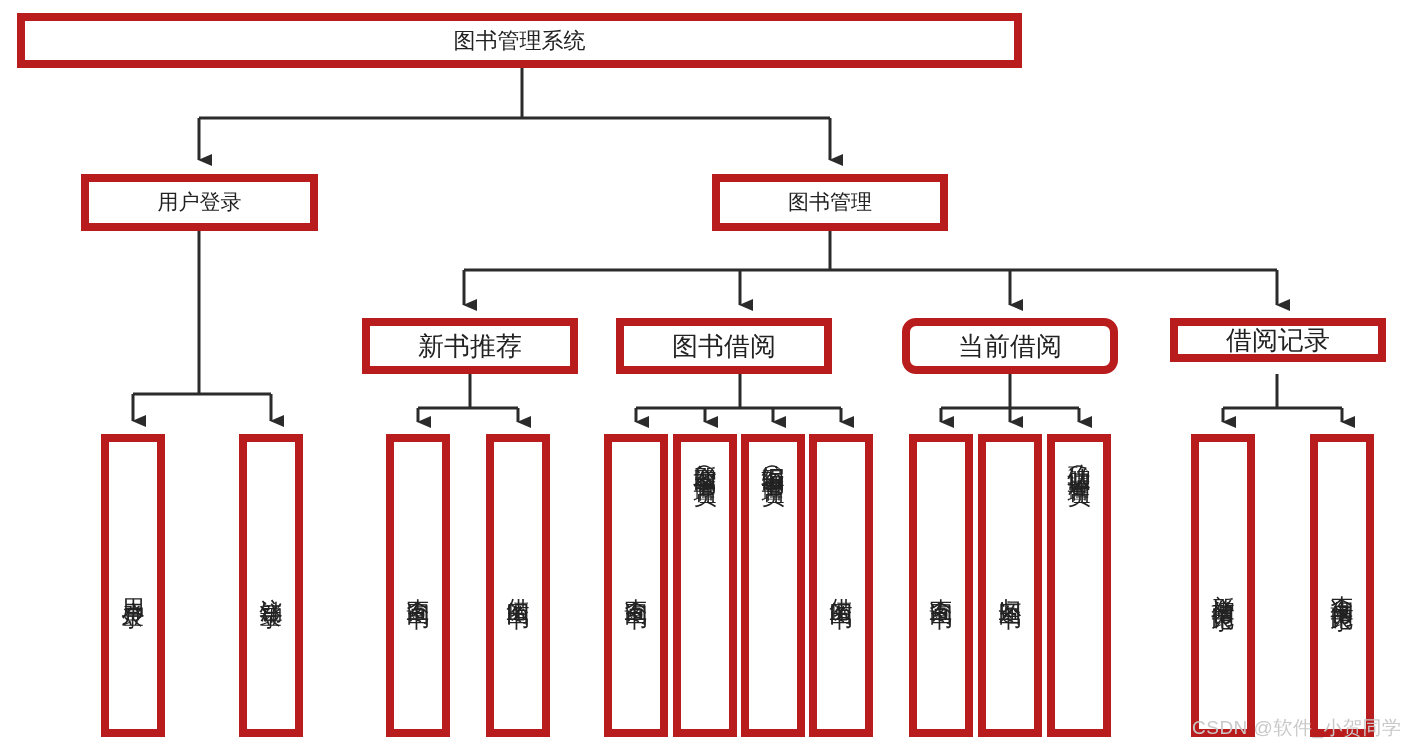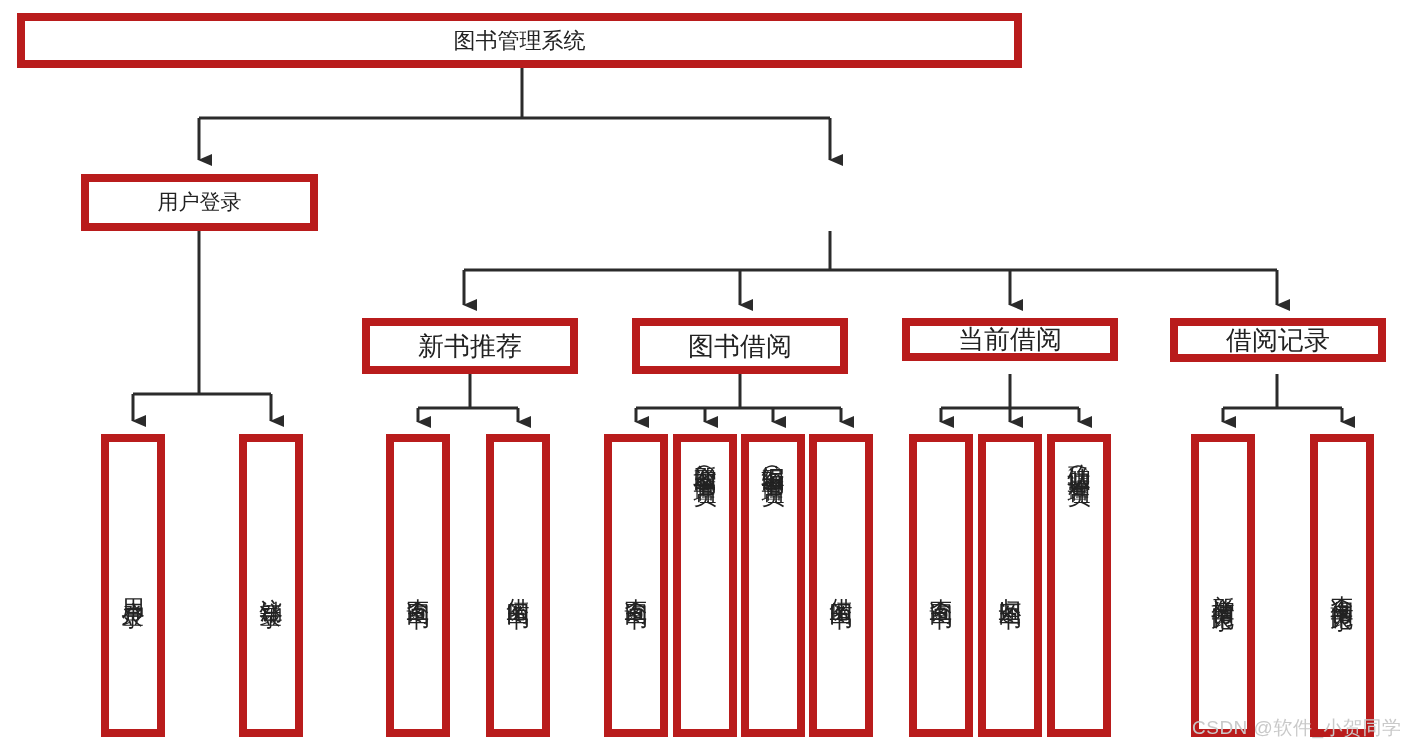--- a/index.html
+++ b/index.html
@@ -122,28 +122,31 @@
     </g>
   </svg>
 
   <div class="node root" style="left:17px; top:13px; width:1005px; height:55px;">
     <span class="label">图书管理系统</span>
   </div>
 
   <div class="node level2" style="left:81px; top:174px; width:237px; height:57px;">
     <span class="label">用户登录</span>
   </div>
+  <div class="node level2" style="left:712px; top:174px; width:236px; height:57px;">
+    <span class="label">图书管理</span>
+  </div>
 
   <div class="node level3" style="left:362px; top:318px; width:216px; height:56px;">
     <span class="label">新书推荐</span>
   </div>
-  <div class="node level3" style="left:632px; top:318px; width:216px; height:56px;">
+  <div class="node level3" style="left:616px; top:318px; width:216px; height:56px;">
     <span class="label">图书借阅</span>
   </div>
-  <div class="node level3" style="left:902px; top:318px; width:216px; height:43px;">
+  <div class="node level3" style="left:902px; top:318px; width:216px; height:56px;border-radius:14px;">
     <span class="label">当前借阅</span>
   </div>
   <div class="node level3" style="left:1170px; top:318px; width:216px; height:44px;">
     <span class="label">借阅记录</span>
   </div>
 
   <div class="node leaf" style="left:101px; top:434px; width:64px; height:303px;">
     <span class="label">用户登录</span>
   </div>
   <div class="node leaf" style="left:239px; top:434px; width:64px; height:303px;">

